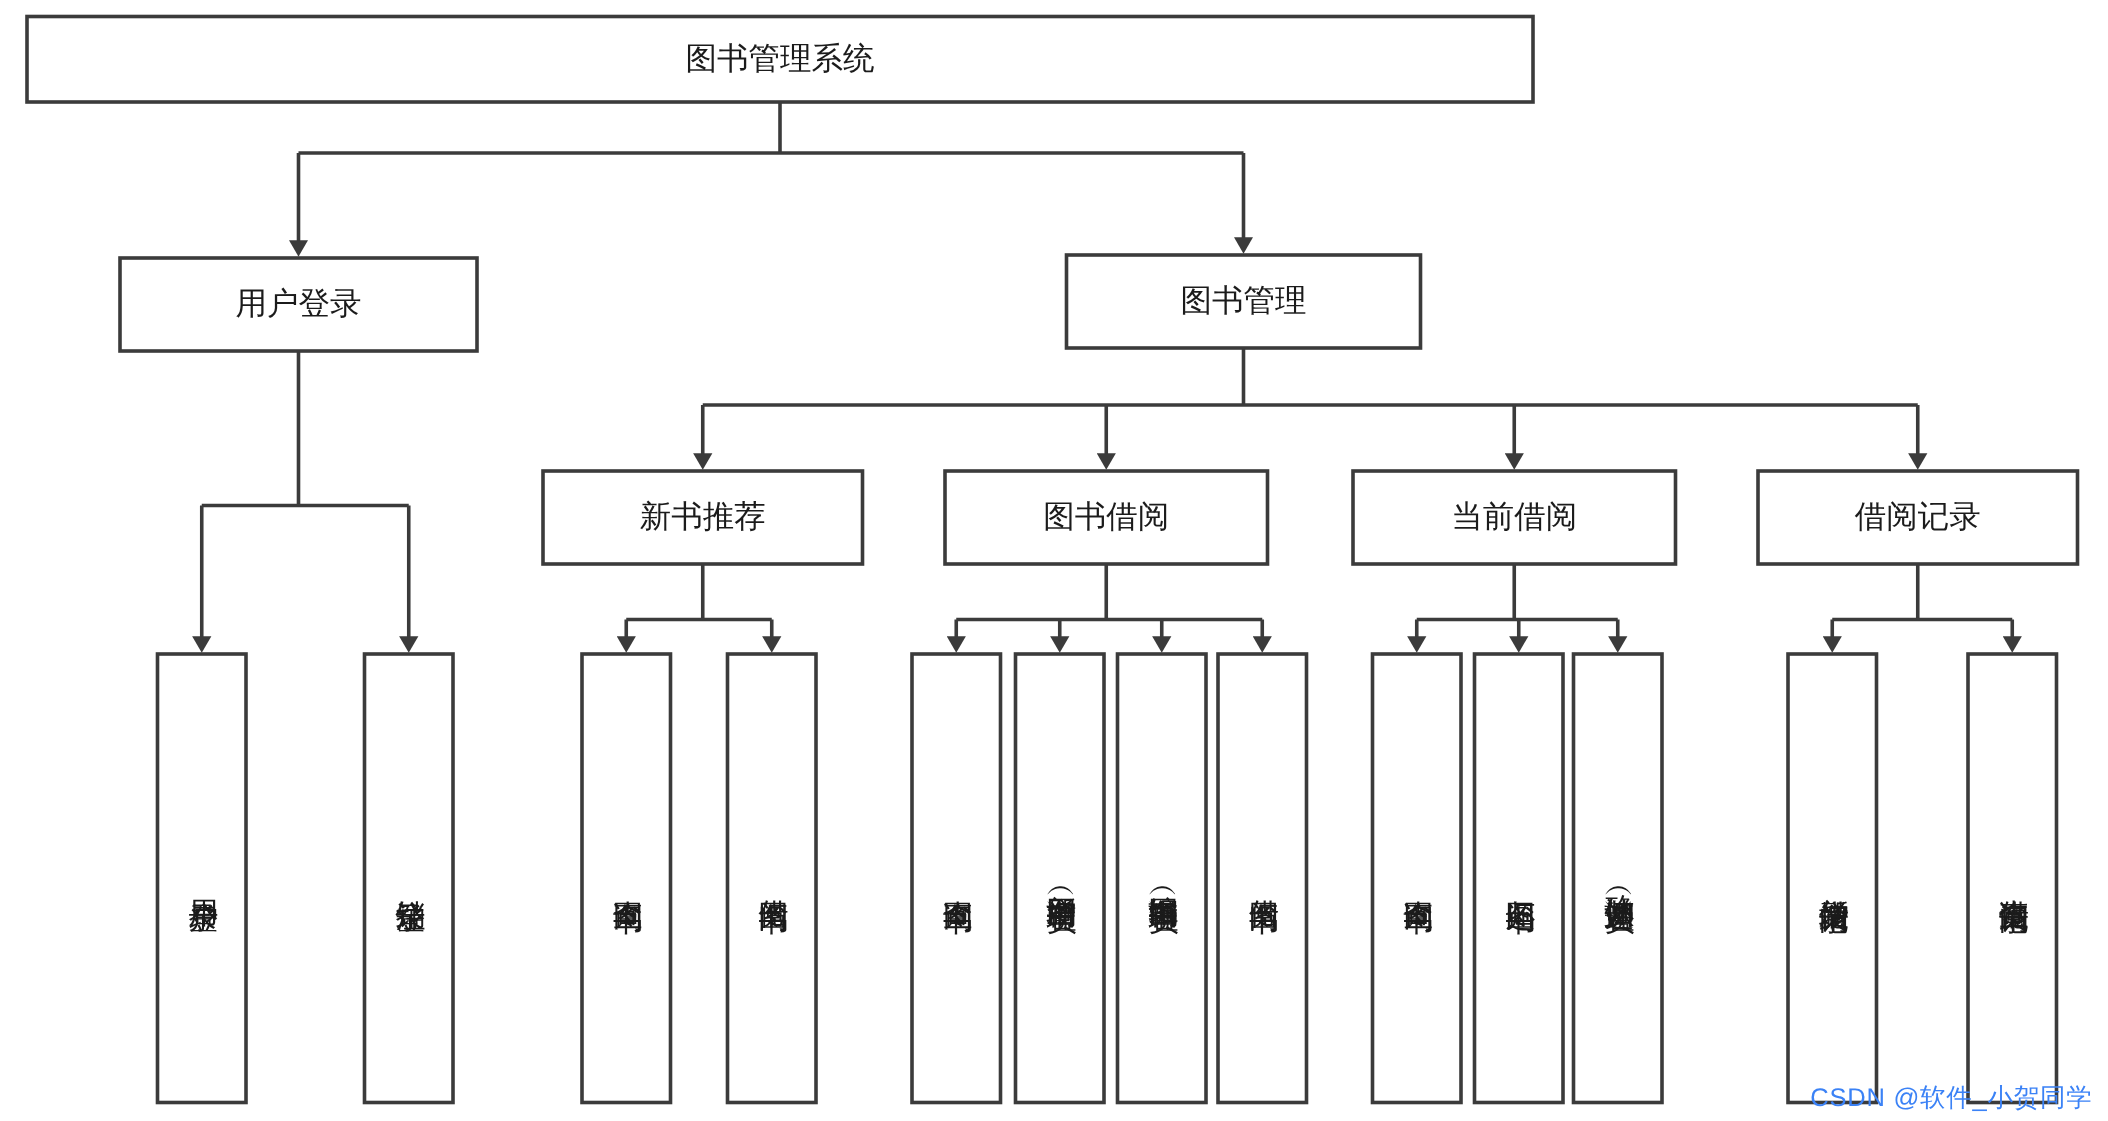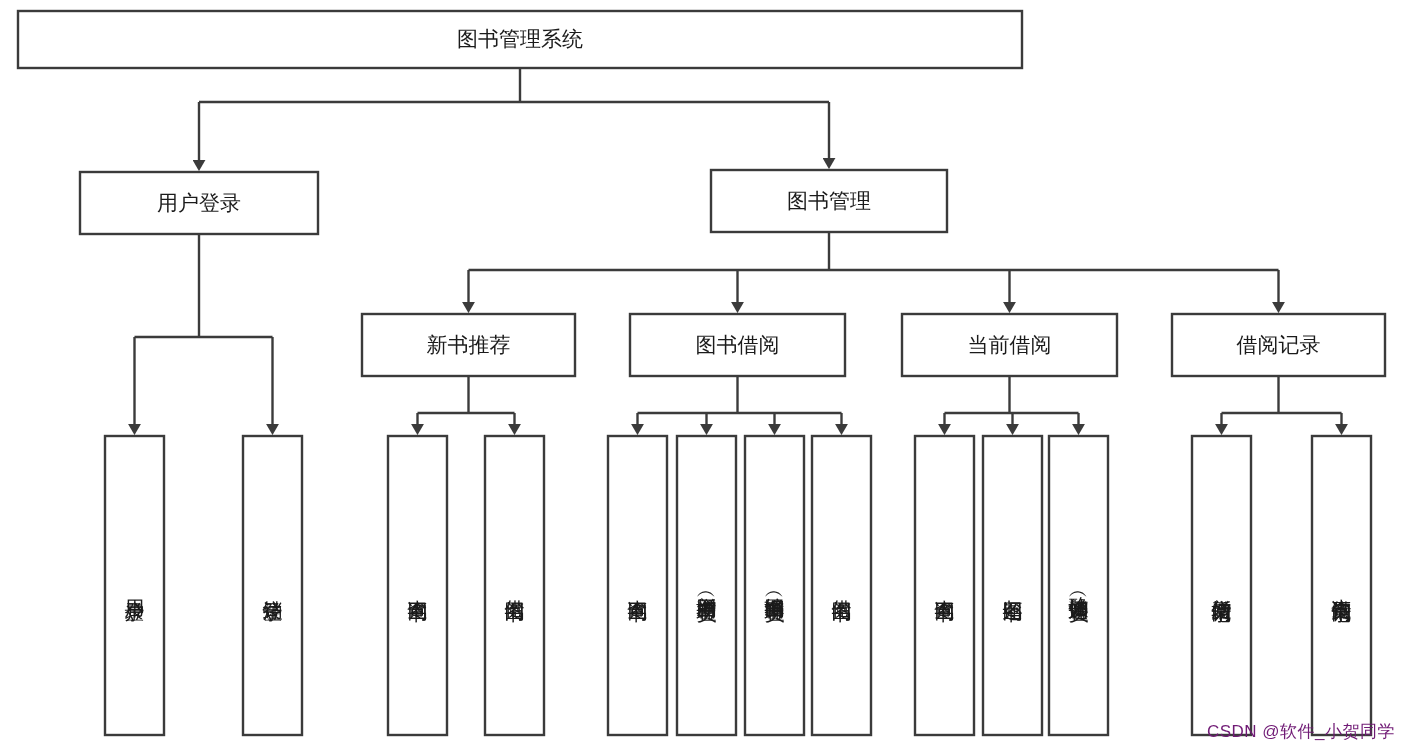--- a/index.html
+++ b/index.html
@@ -63,21 +63,21 @@
     justify-content: center;
     white-space: nowrap;
     pointer-events: none;
   }
   #watermark {
     position: absolute;
     right: 10px;
     bottom: 4px;
     font-family: "Liberation Sans", "DejaVu Sans", sans-serif;
     font-size: 17px;
-    color: #701a75;
+    color: #3b82f6;
     letter-spacing: 0.5px;
     white-space: nowrap;
   }
 </style>
 </head>
 <body>
 
 <div id="diagram-root">
   <svg class="diagram-canvas" viewBox="0 0 1405 747">
     <defs>

